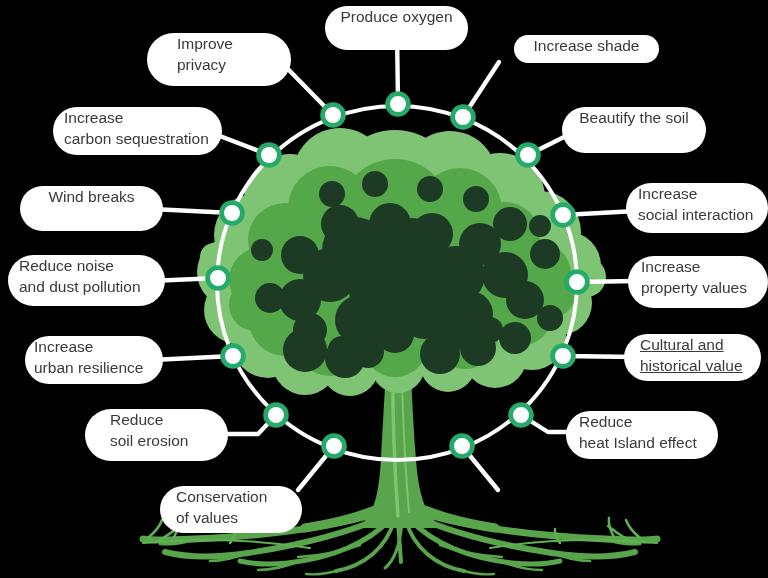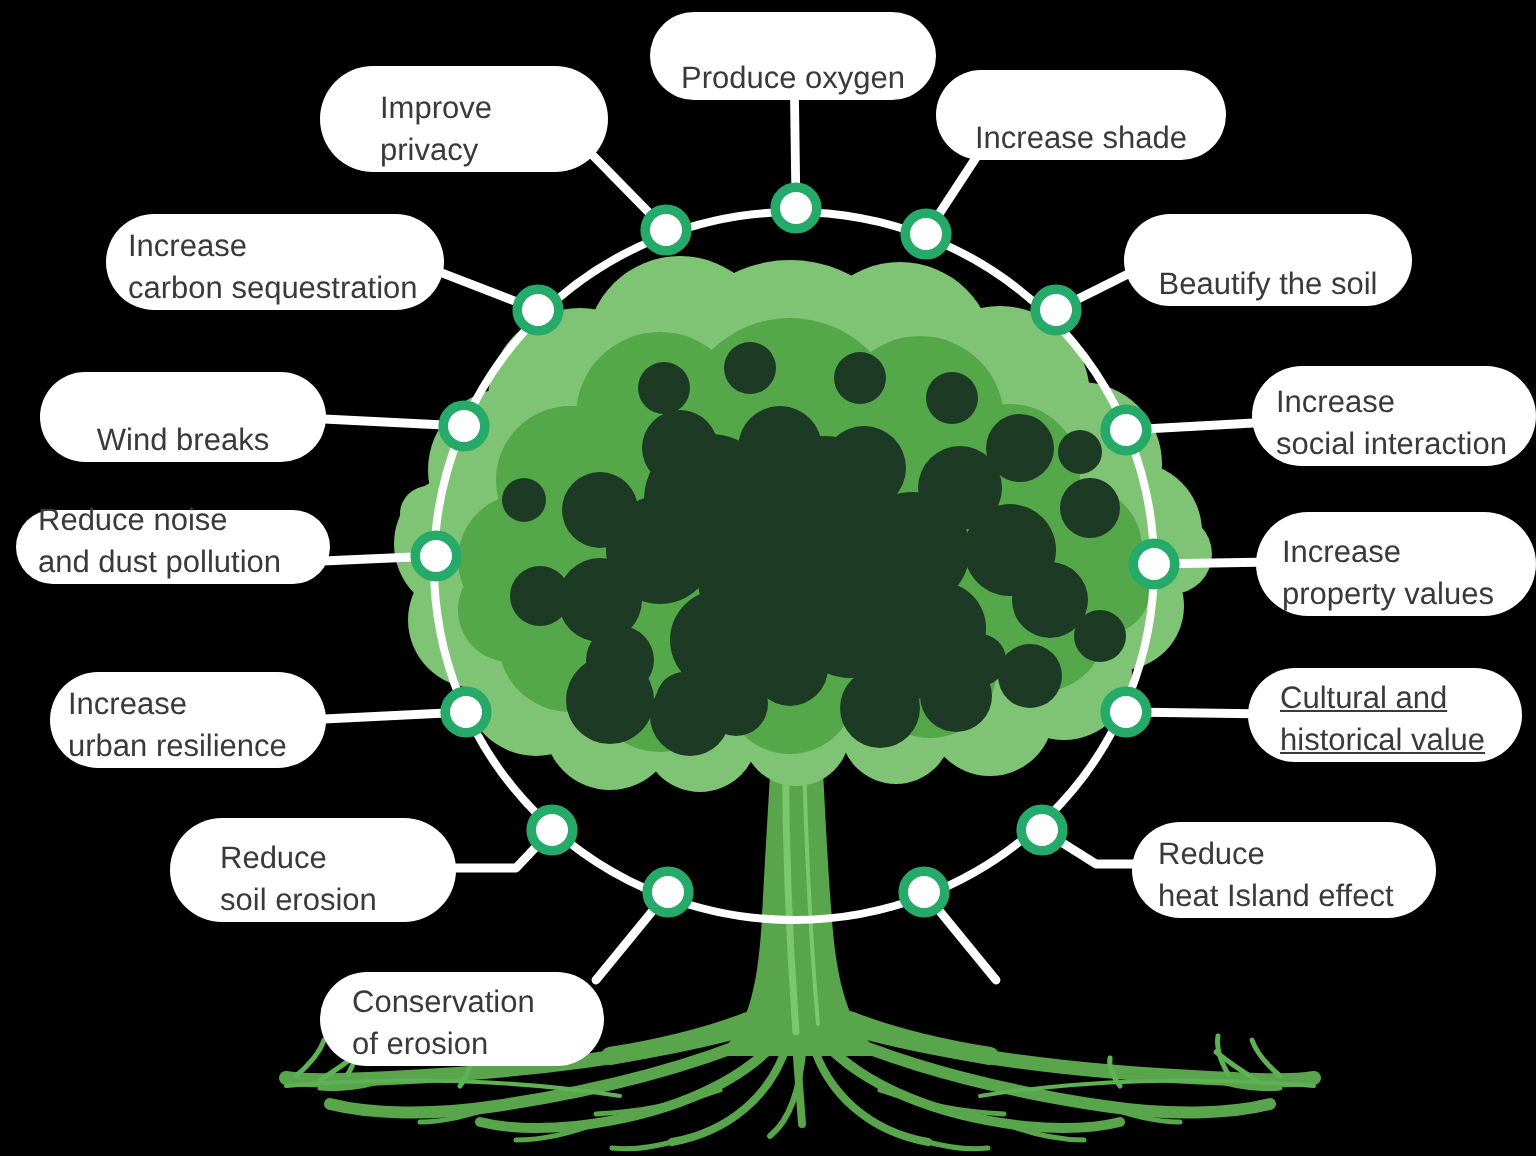--- a/index.html
+++ b/index.html
@@ -1,19 +1,19 @@
 <!DOCTYPE html>
 <html><head>
 <meta charset="utf-8">
 <style>
   html,body{margin:0;padding:0;background:#000;}
   #stage{position:relative;width:768px;height:578px;background:#000;overflow:hidden;
          font-family:"Liberation Sans", sans-serif;}
   #tree-svg{position:absolute;left:0;top:0;width:768px;height:578px;}
-  .bubble{position:absolute;background:#ffffff;border-radius:27px;display:flex;align-items:flex-end;
+  .bubble{position:absolute;background:#ffffff;border-radius:27px;display:flex;align-items:flex-start;
           box-sizing:border-box;color:#3a3a3a;font-size:15.5px;line-height:21px;font-weight:500;}
   .bubble span{white-space:pre-line;display:block;}
   .bubble.center{justify-content:center;text-align:center;}
 </style>
 </head>
 <body>
 
 <div id="stage">
 
   <svg id="tree-svg" viewBox="0 0 768 578">
@@ -189,42 +189,42 @@
       <circle cx="276" cy="415" r="10.4"></circle>
       <circle cx="521" cy="415" r="10.4"></circle>
       <circle cx="334" cy="446" r="10.4"></circle>
       <circle cx="462" cy="446" r="10.4"></circle>
     </g>
   </svg>
 
   <div class="bubble center" style="left:325px;top:6px;width:143px;height:44px;">
       <span>Produce oxygen</span>
     </div>
-  <div class="bubble" style="left:160px;top:33px;width:144px;height:53px;padding-left:30px;">
+  <div class="bubble" style="left:147px;top:33px;width:144px;height:53px;padding-left:30px;">
       <span>Improve
 privacy</span>
     </div>
-  <div class="bubble center" style="left:468px;top:35px;width:145px;height:45px;">
+  <div class="bubble center" style="left:514px;top:35px;width:145px;height:28px;">
       <span>Increase shade</span>
     </div>
   <div class="bubble" style="left:53px;top:107px;width:169px;height:48px;padding-left:11px;">
       <span>Increase
 carbon sequestration</span>
     </div>
   <div class="bubble center" style="left:562px;top:107px;width:144px;height:46px;">
       <span>Beautify the soil</span>
     </div>
   <div class="bubble center" style="left:20px;top:186px;width:143px;height:45px;">
       <span>Wind breaks</span>
     </div>
   <div class="bubble" style="left:626px;top:183px;width:142px;height:50px;padding-left:12px;">
       <span>Increase
 social interaction</span>
     </div>
-  <div class="bubble" style="left:8px;top:255px;width:157px;height:37px;padding-left:11px;">
+  <div class="bubble" style="left:8px;top:255px;width:157px;height:51px;padding-left:11px;">
       <span>Reduce noise
 and dust pollution</span>
     </div>
   <div class="bubble" style="left:628px;top:256px;width:140px;height:52px;padding-left:13px;">
       <span>Increase
 property values</span>
     </div>
   <div class="bubble" style="left:25px;top:336px;width:138px;height:48px;padding-left:9px;">
       <span>Increase
 urban resilience</span>
@@ -236,16 +236,16 @@
   <div class="bubble" style="left:85px;top:409px;width:143px;height:52px;padding-left:25px;">
       <span>Reduce
 soil erosion</span>
     </div>
   <div class="bubble" style="left:566px;top:411px;width:152px;height:48px;padding-left:13px;">
       <span>Reduce
 heat Island effect</span>
     </div>
   <div class="bubble" style="left:160px;top:486px;width:142px;height:47px;padding-left:16px;">
       <span>Conservation
-of erosion</span>
+of values</span>
     </div>
 
 </div>
 
 </body></html>

